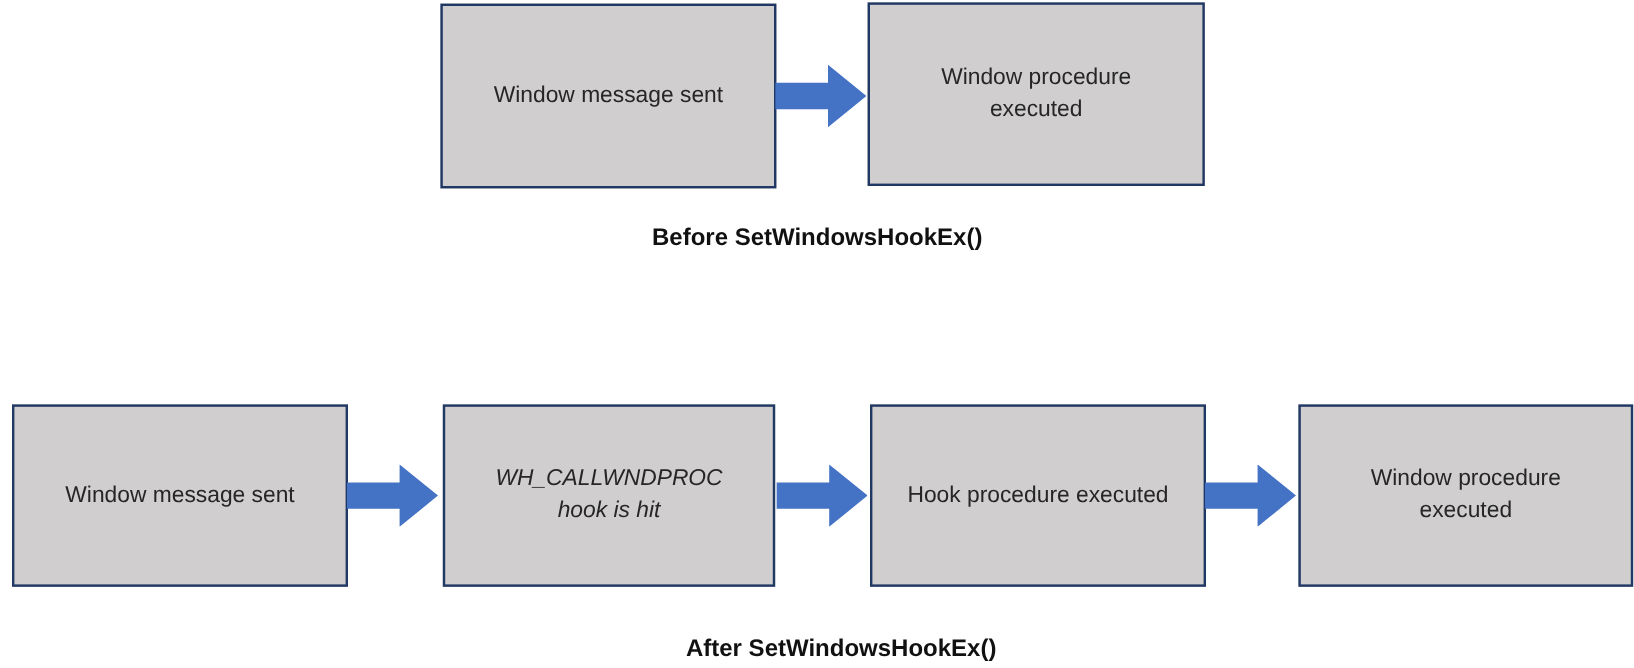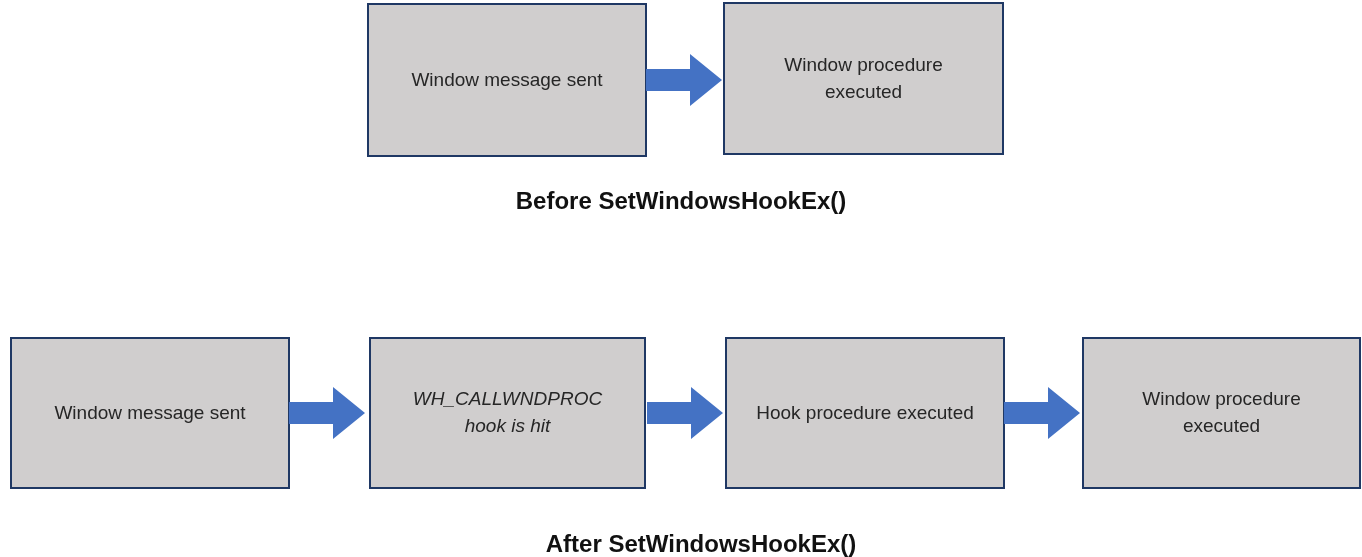--- a/index.html
+++ b/index.html
@@ -34,21 +34,21 @@
   .flow-arrow {
     position: absolute;
     width: 76px;
     height: 52px;
   }
   .caption {
     position: absolute;
     left: 0;
     width: 1362px;
     text-align: center;
-    font-size: 24px;
+    font-size: 20px;
     font-weight: bold;
     color: #111111;
   }
   
   .box-t1 { left: 367px; top: 3px;   width: 280px; height: 154px; }
   .box-t2 { left: 723px; top: 2px;   width: 281px; height: 153px; }
   .arrow-t1 { left: 646px; top: 54px; }
   .caption-before { top: 187px; }
   
   .box-a1 { left: 10px;   top: 337px; width: 280px; height: 152px; }

